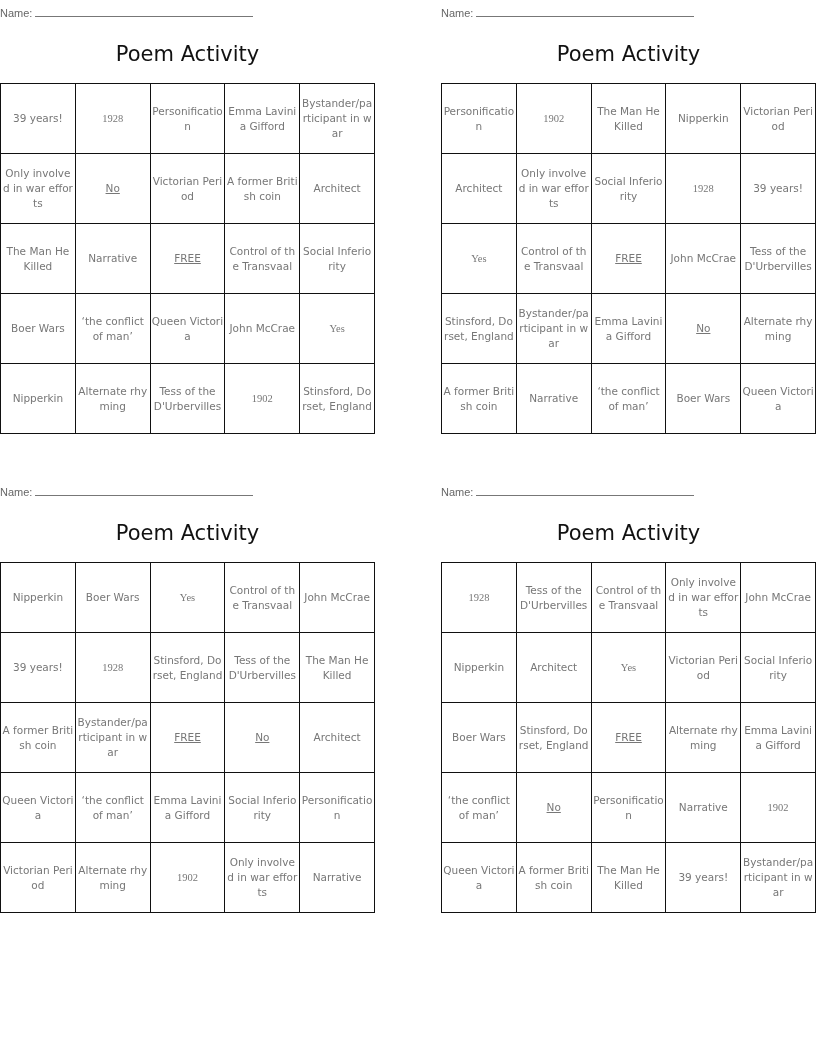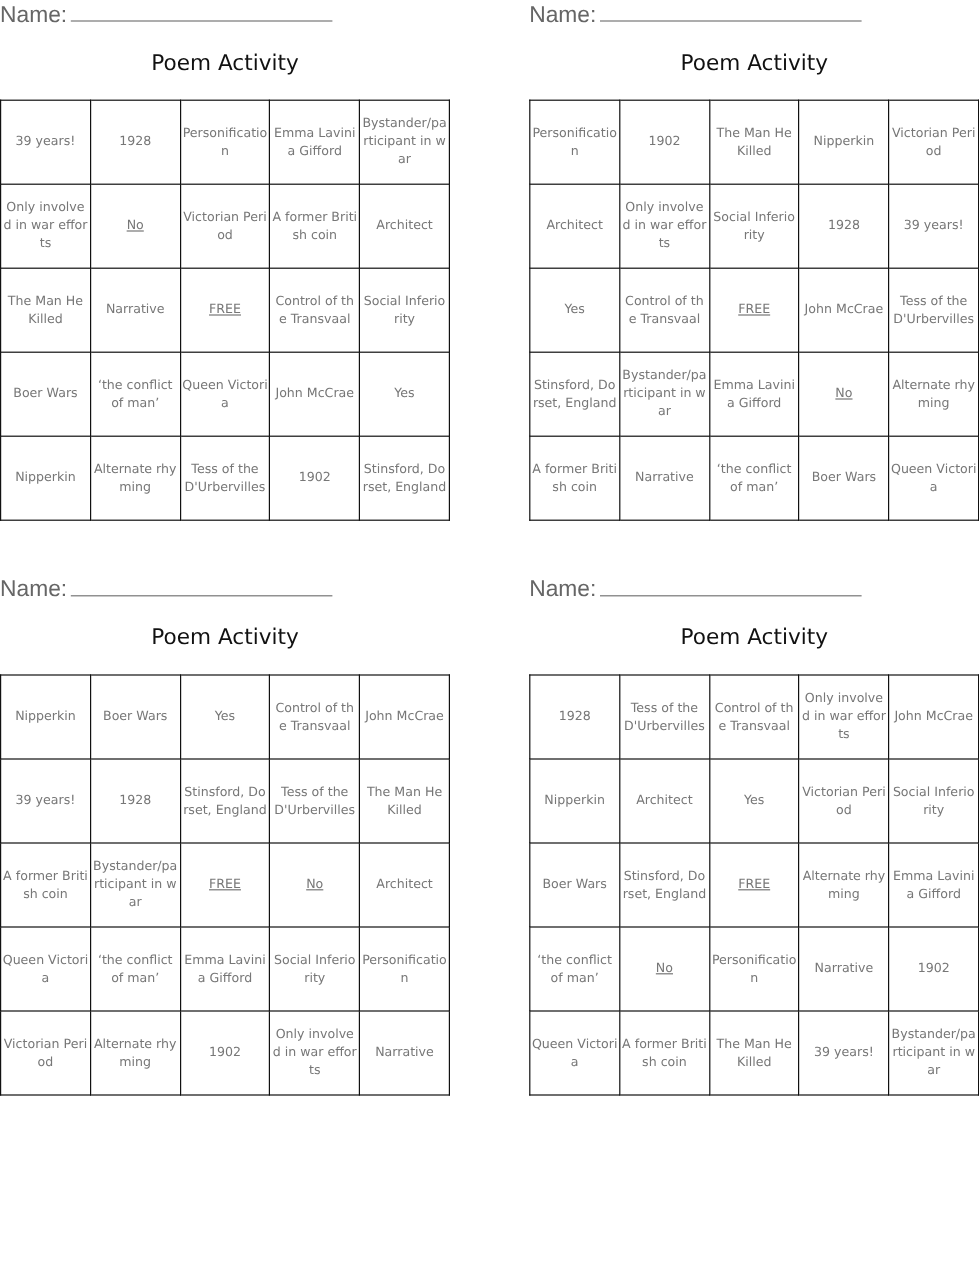--- a/index.html
+++ b/index.html
@@ -1,23 +1,23 @@
 <!DOCTYPE html>
 <html><head>
 <meta charset="utf-8">
 <style>
   html, body { margin:0; padding:0; background:#ffffff; }
   body { width:816px; height:1056px; position:relative; overflow:hidden; font-family:"DejaVu Sans", sans-serif; }
   .card { position:absolute; width:375px; }
-  .name-line { position:absolute; left:0; top:2px; font-family:"Liberation Sans", sans-serif; font-size:19px; color:#666; white-space:nowrap; }
+  .name-line { position:absolute; left:0; top:2px; font-family:"Liberation Sans", sans-serif; font-size:11px; color:#666; white-space:nowrap; }
   .name-line .blank { display:inline-block; width:218px; border-bottom:1px solid #777; height:14px; vertical-align:baseline; margin-left:3px; }
-  .title { position:absolute; left:0; width:375px; top:42px; text-align:center; font-family:"DejaVu Sans", sans-serif; font-size:18px; color:#111; }
+  .title { position:absolute; left:0; width:375px; top:42px; text-align:center; font-family:"DejaVu Sans", sans-serif; font-size:21px; color:#111; }
   table.grid { position:absolute; left:0; top:83px; border-collapse:collapse; width:375px; table-layout:fixed; }
   table.grid td { border:1px solid #111; height:69px; padding:0 1px; text-align:center; vertical-align:middle; color:#777; font-size:10.5px; line-height:15px; word-break:break-all; overflow:hidden; }
-  td.big { font-size:15px; color:#666; }
+  td.big { font-size:15px; color:#666;font-family:Liberation Serif, serif; }
   td.huge { font-size:27px; color:#666;text-decoration:underline; }
   td.free { font-size:15px; font-weight:normal; color:#666; text-decoration:underline; }
 </style>
 </head>
 <body>
 
 <div id="cards">
     <div class="card" style="left: 0px; top: 0px;">
       <div class="name-line"><span>Name:</span><span class="blank"></span></div>
       <div class="title">Poem Activity</div>

